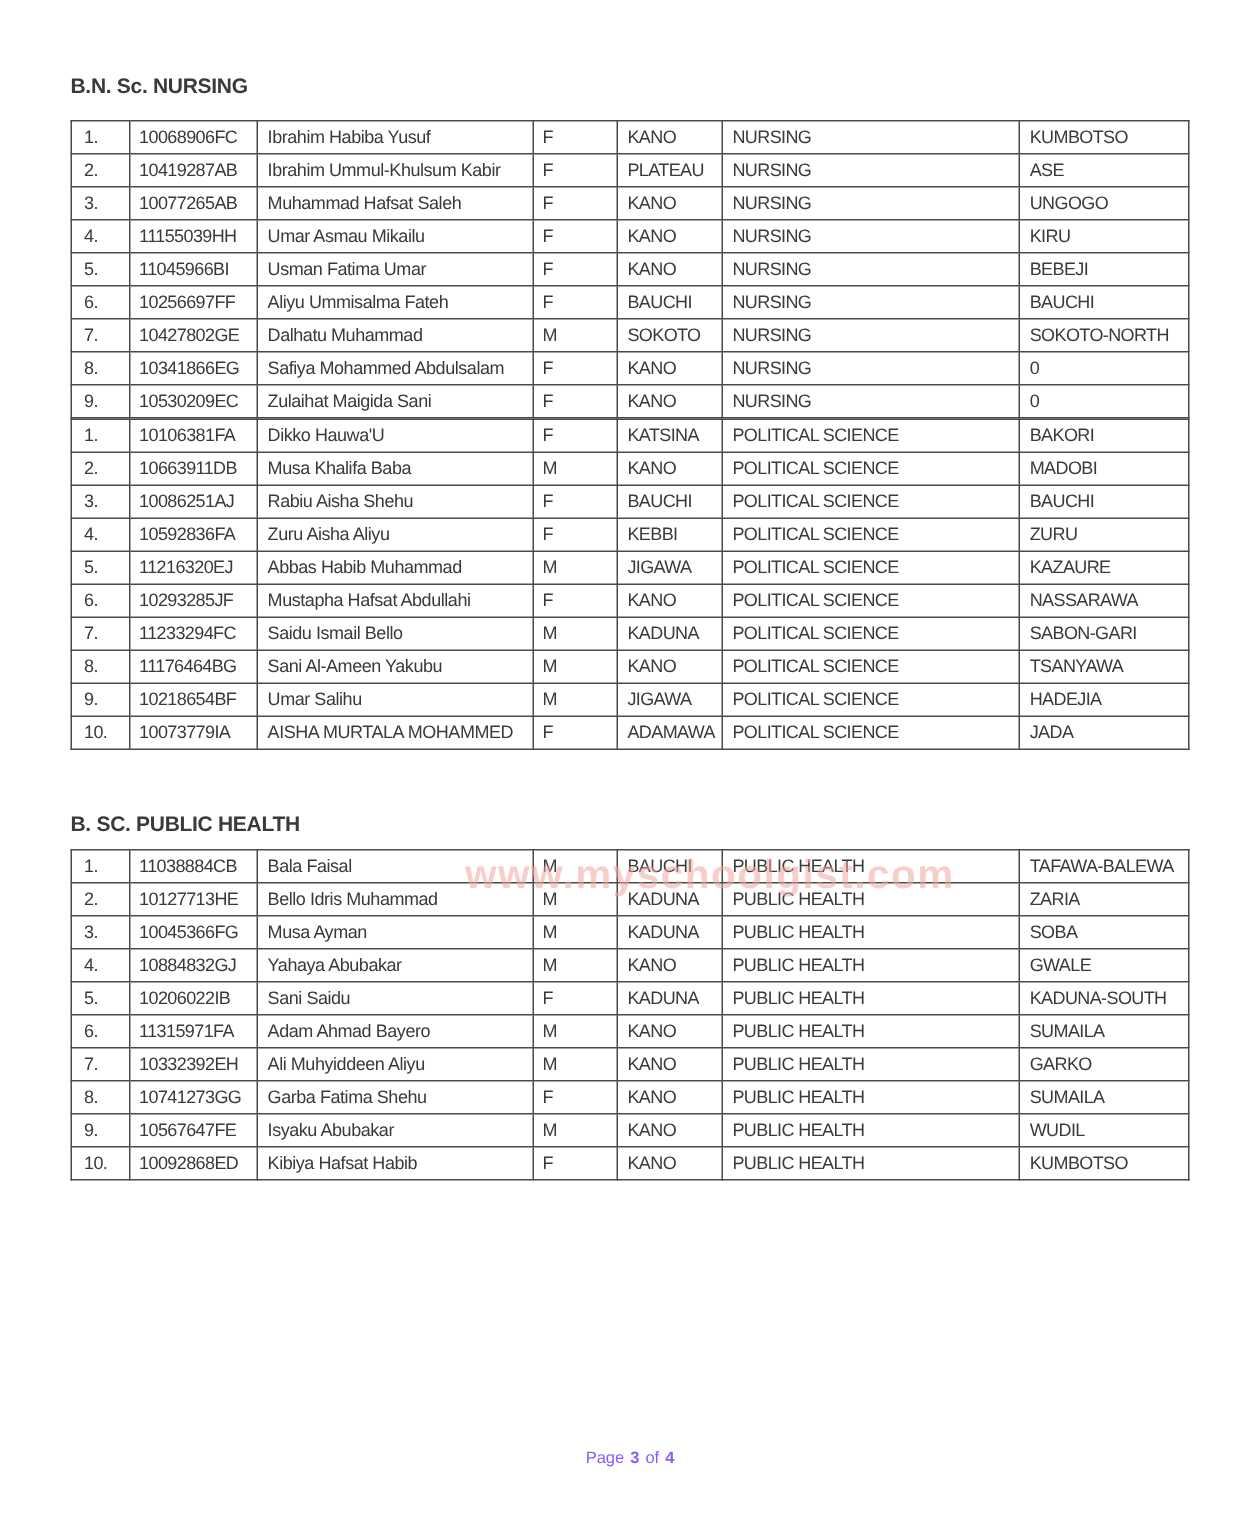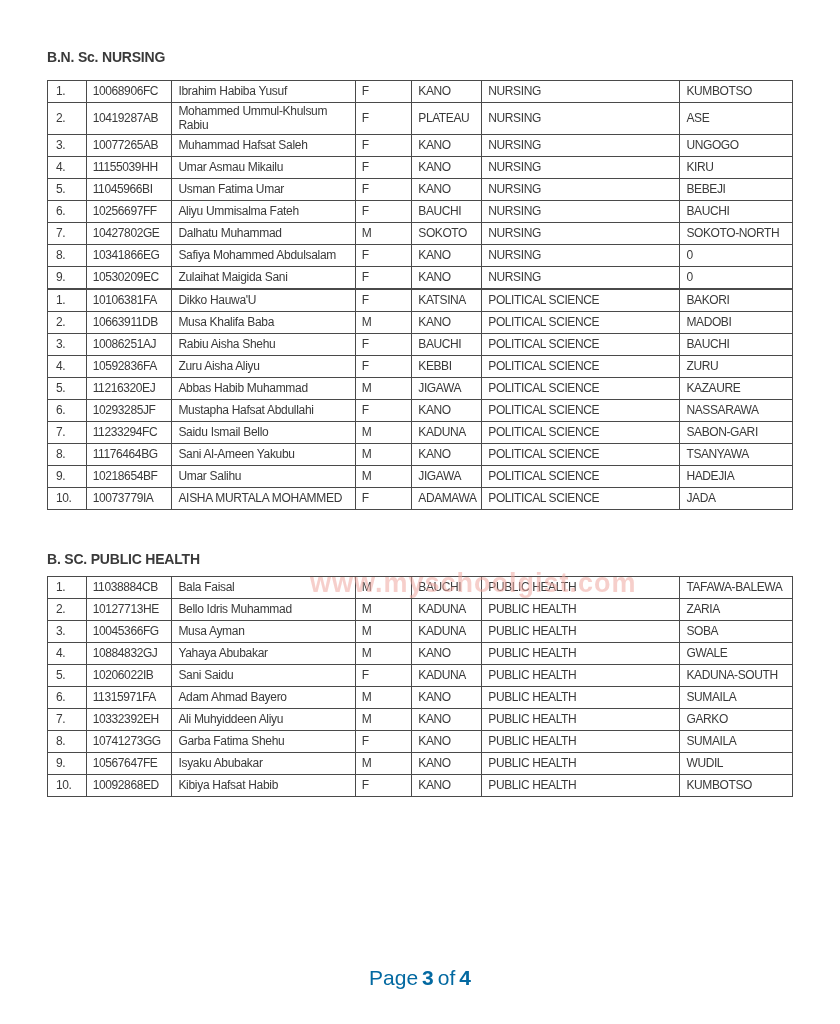--- a/index.html
+++ b/index.html
@@ -64,22 +64,22 @@
     color:var(--wm);
     opacity:0.55;
     pointer-events:none;
     z-index:5;
     white-space:nowrap;
   }
   .footer{
     position:absolute;
     left:0;right:0;top:966px;
     text-align:center;
-    font-size:21px;
-    color:#0369a1;
+    font-size:11px;
+    color:#8b5cf6;
   }
   .footer .num{font-weight:bold;}
   .footer span{padding:0 2px;}
 </style>
 </head>
 <body>
 
 <div class="page">
   <div class="content">
 
@@ -101,21 +101,21 @@
               <td class="col-reg">10068906FC</td>
               <td class="col-name">Ibrahim Habiba Yusuf</td>
               <td class="col-gender">F</td>
               <td class="col-state">KANO</td>
               <td class="col-course">NURSING</td>
               <td class="col-lga">KUMBOTSO</td>
             </tr>
             <tr>
               <td class="col-sn">2.</td>
               <td class="col-reg">10419287AB</td>
-              <td class="col-name">Mohammed Ummul-Khulsum Rabiu</td>
+              <td class="col-name">Ibrahim Ummul-Khulsum Kabir</td>
               <td class="col-gender">F</td>
               <td class="col-state">PLATEAU</td>
               <td class="col-course">NURSING</td>
               <td class="col-lga">ASE</td>
             </tr>
             <tr>
               <td class="col-sn">3.</td>
               <td class="col-reg">10077265AB</td>
               <td class="col-name">Muhammad Hafsat Saleh</td>
               <td class="col-gender">F</td>

